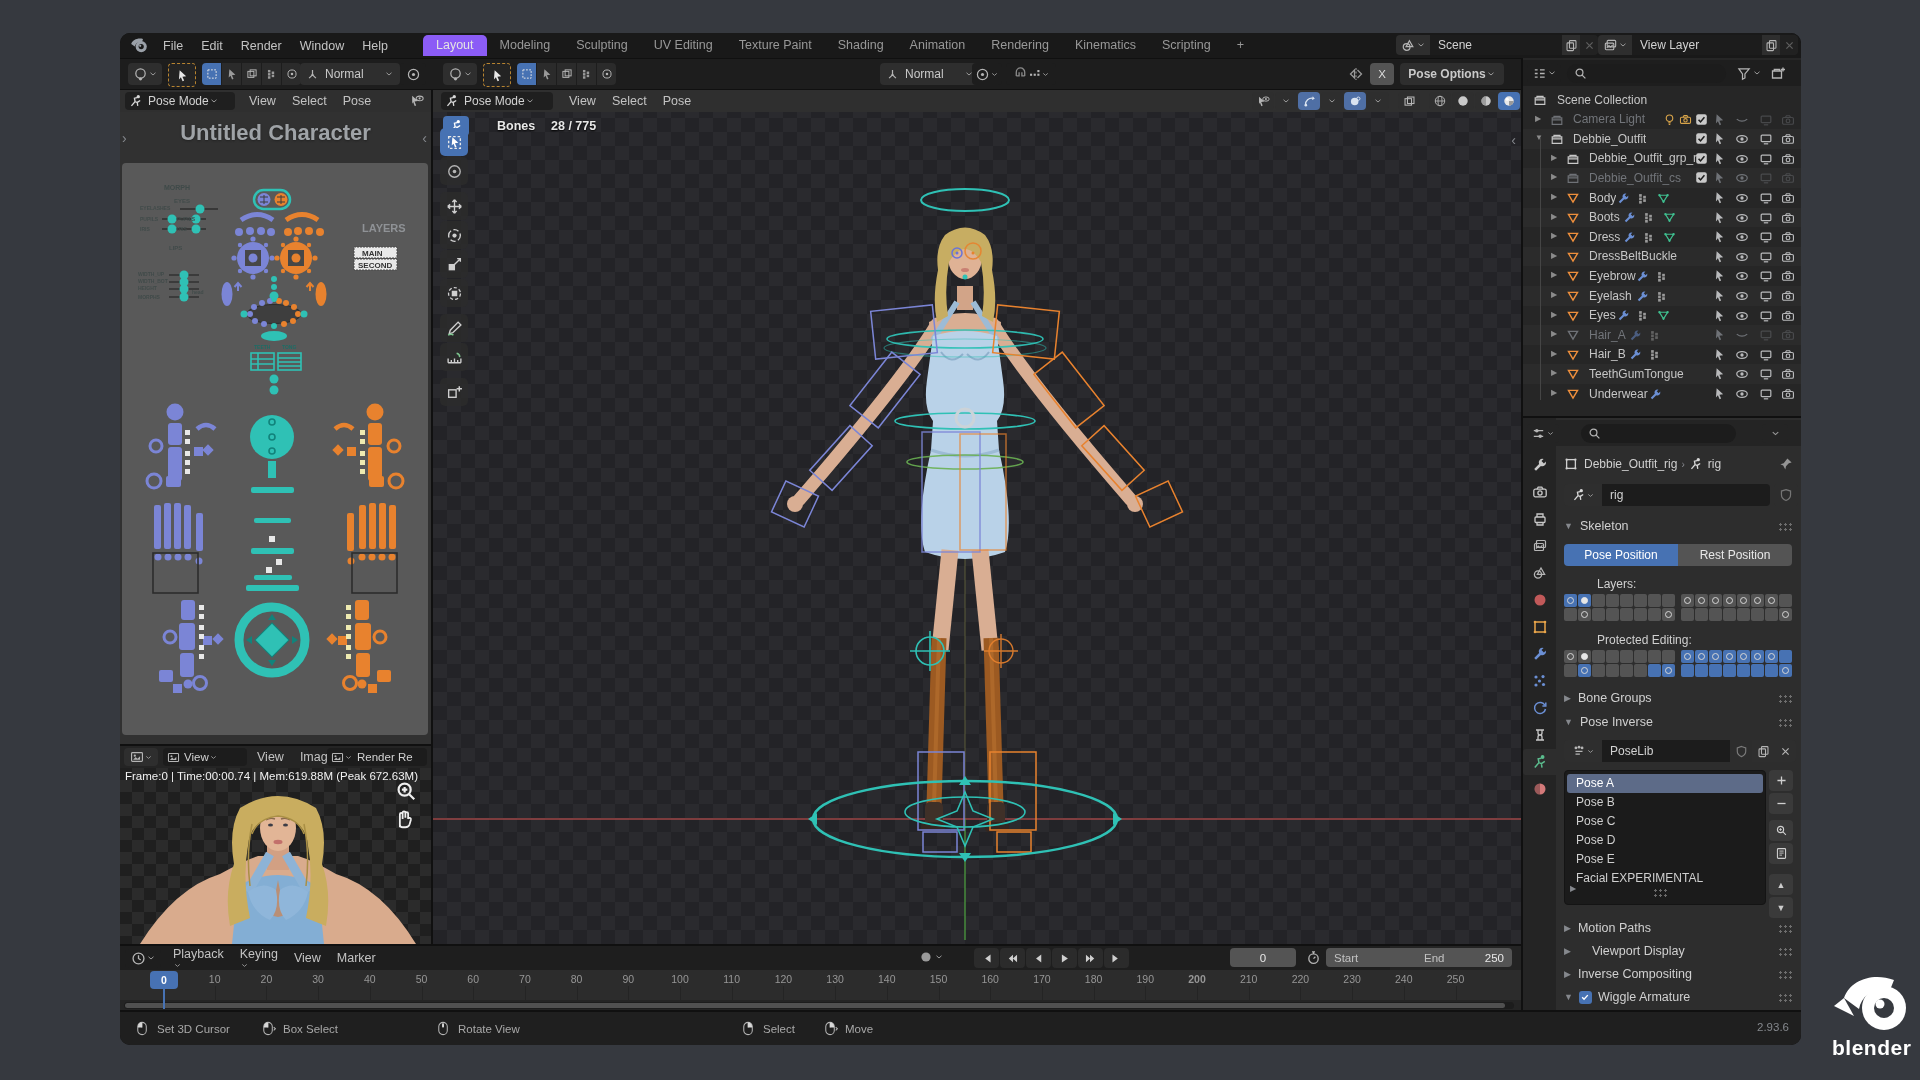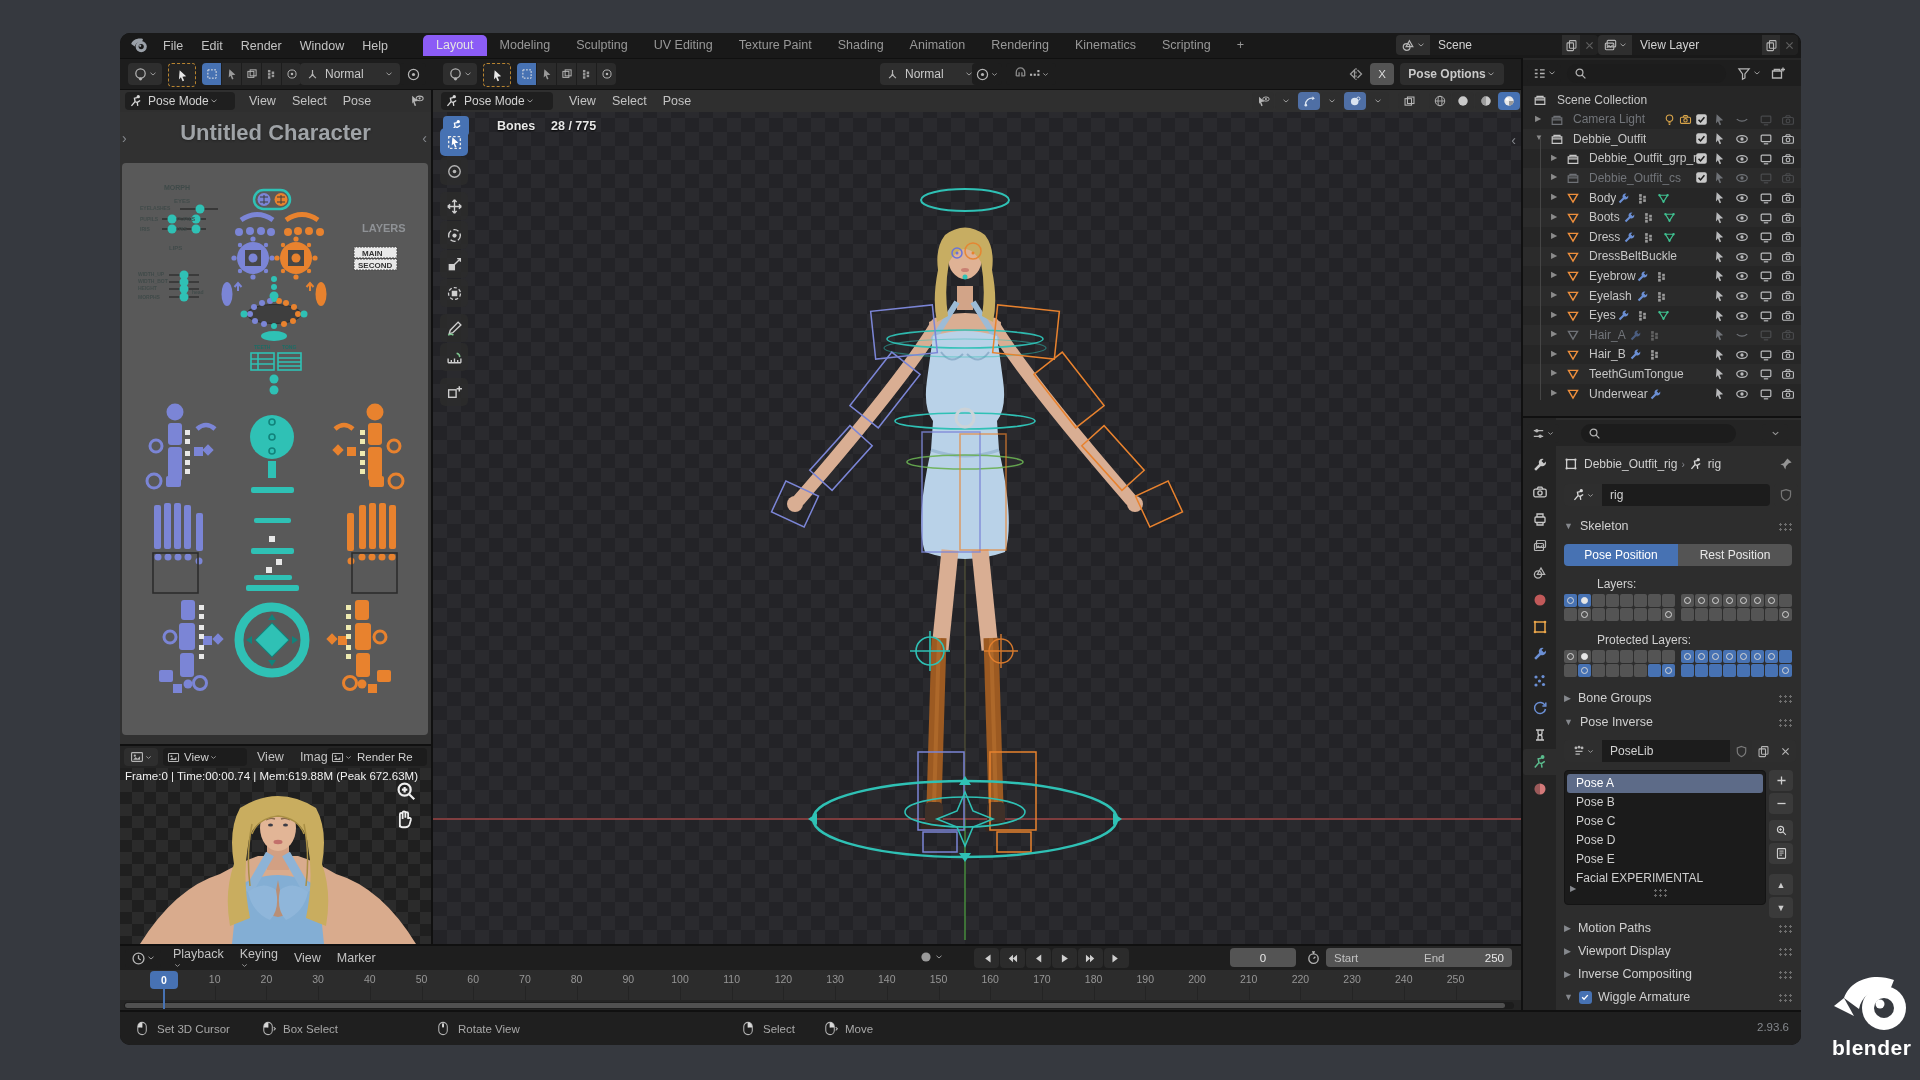--- a/index.html
+++ b/index.html
@@ -1059,21 +1059,21 @@
         <span class="tick" style="left: 818.5px;">150</span>
         <div class="vline" style="left: 870.2px;"></div>
         <span class="tick" style="left: 870.2px;">160</span>
         <div class="vline" style="left: 921.9px;"></div>
         <span class="tick" style="left: 921.9px;">170</span>
         <div class="vline" style="left: 973.6px;"></div>
         <span class="tick" style="left: 973.6px;">180</span>
         <div class="vline" style="left: 1025.3px;"></div>
         <span class="tick" style="left: 1025.3px;">190</span>
         <div class="vline" style="left: 1077px;"></div>
-        <span class="tick" style="left: 1077px;">200</span>
+        <span class="tick" style="left: 1077px; font-weight: bold;">200</span>
         <div class="vline" style="left: 1128.7px;"></div>
         <span class="tick" style="left: 1128.7px;">210</span>
         <div class="vline" style="left: 1180.4px;"></div>
         <span class="tick" style="left: 1180.4px;">220</span>
         <div class="vline" style="left: 1232.1px;"></div>
         <span class="tick" style="left: 1232.1px;">230</span>
         <div class="vline" style="left: 1283.8px;"></div>
         <span class="tick" style="left: 1283.8px;">240</span>
         <div class="vline" style="left: 1335.5px;"></div>
         <span class="tick" style="left: 1335.5px;">250</span>
@@ -2056,21 +2056,21 @@
           <div class="cell"></div>
           <div class="cell"></div>
           <div class="cell"></div>
           <div class="cell"></div>
           <div class="cell"></div>
           <div class="cell">
             <i></i>
           </div>
         </div>
       </div>
-    <div class="phdr t" style="top:212px;padding-left:41px;font-size:12px">Protected Layers:</div>
+    <div class="phdr t" style="top:212px;padding-left:41px;font-size:12px">Protected Editing:</div>
     <div class="abs row" id="grid-pa" style="left: 41px; top: 232px; display: block;">
         <div class="row" style="margin-top: 0px;">
           <div class="cell">
             <i></i>
           </div>
           <div class="cell">
             <i class="f"></i>
           </div>
           <div class="cell"></div>
           <div class="cell"></div>
@@ -2212,21 +2212,21 @@
           <span style="font-size:9px;color:#ccc">▼</span>
         </div>
       </div>
     <div class="phdr" style="top:500px">
       <span class="dim" style="margin-left:8px;font-size:9px">▶</span>
         <span class="t" style="margin-left:7px;font-size:12.5px">Motion Paths</span>
         <span class="grip" style="margin-left:auto;margin-right:8px"></span>
     </div>
     <div class="phdr" style="top:523px">
       <span class="dim" style="margin-left:8px;font-size:9px">▶</span>
-        <span class="t" style="margin-left:7px;font-size:12.5px">Viewport Display</span>
+        <span class="t" style="margin-left:21px;font-size:12.5px">Viewport Display</span>
         <span class="grip" style="margin-left:auto;margin-right:8px"></span>
     </div>
     <div class="phdr" style="top:546px">
       <span class="dim" style="margin-left:8px;font-size:9px">▶</span>
         <span class="t" style="margin-left:7px;font-size:12.5px">Inverse Compositing</span>
         <span class="grip" style="margin-left:auto;margin-right:8px"></span>
     </div>
     <div class="phdr" style="top:569px">
       <span class="dim" style="margin-left:8px;font-size:9px">▼</span>
       <span style="margin-left:6px;width:13px;height:13px;background:#4772b3;border-radius:3px;display:inline-flex;align-items:center;justify-content:center">

